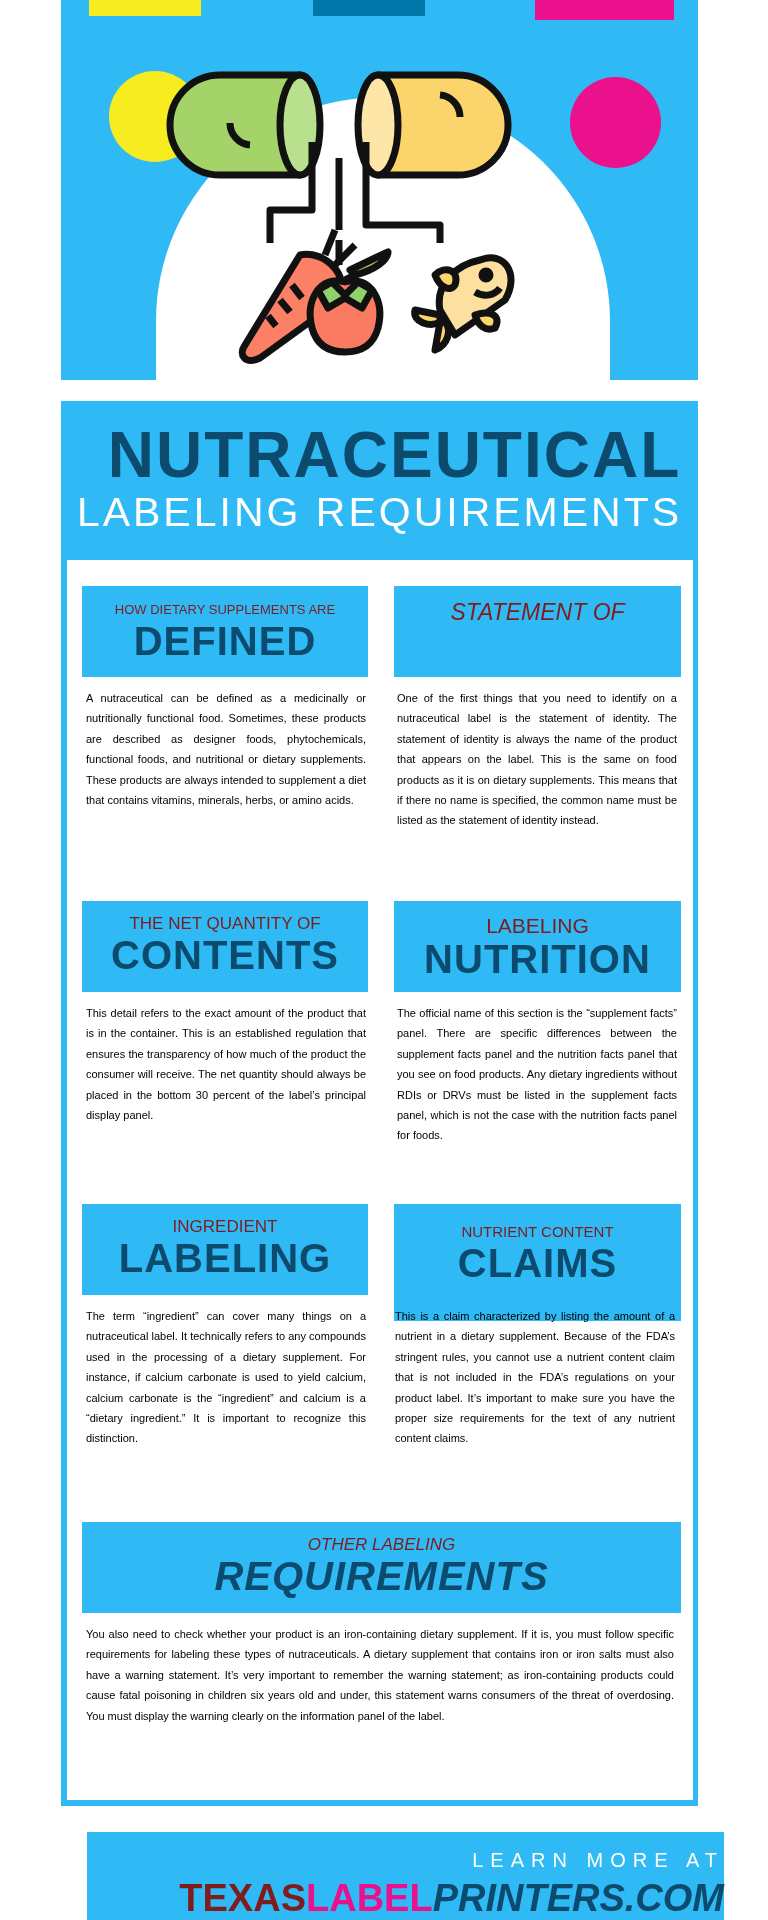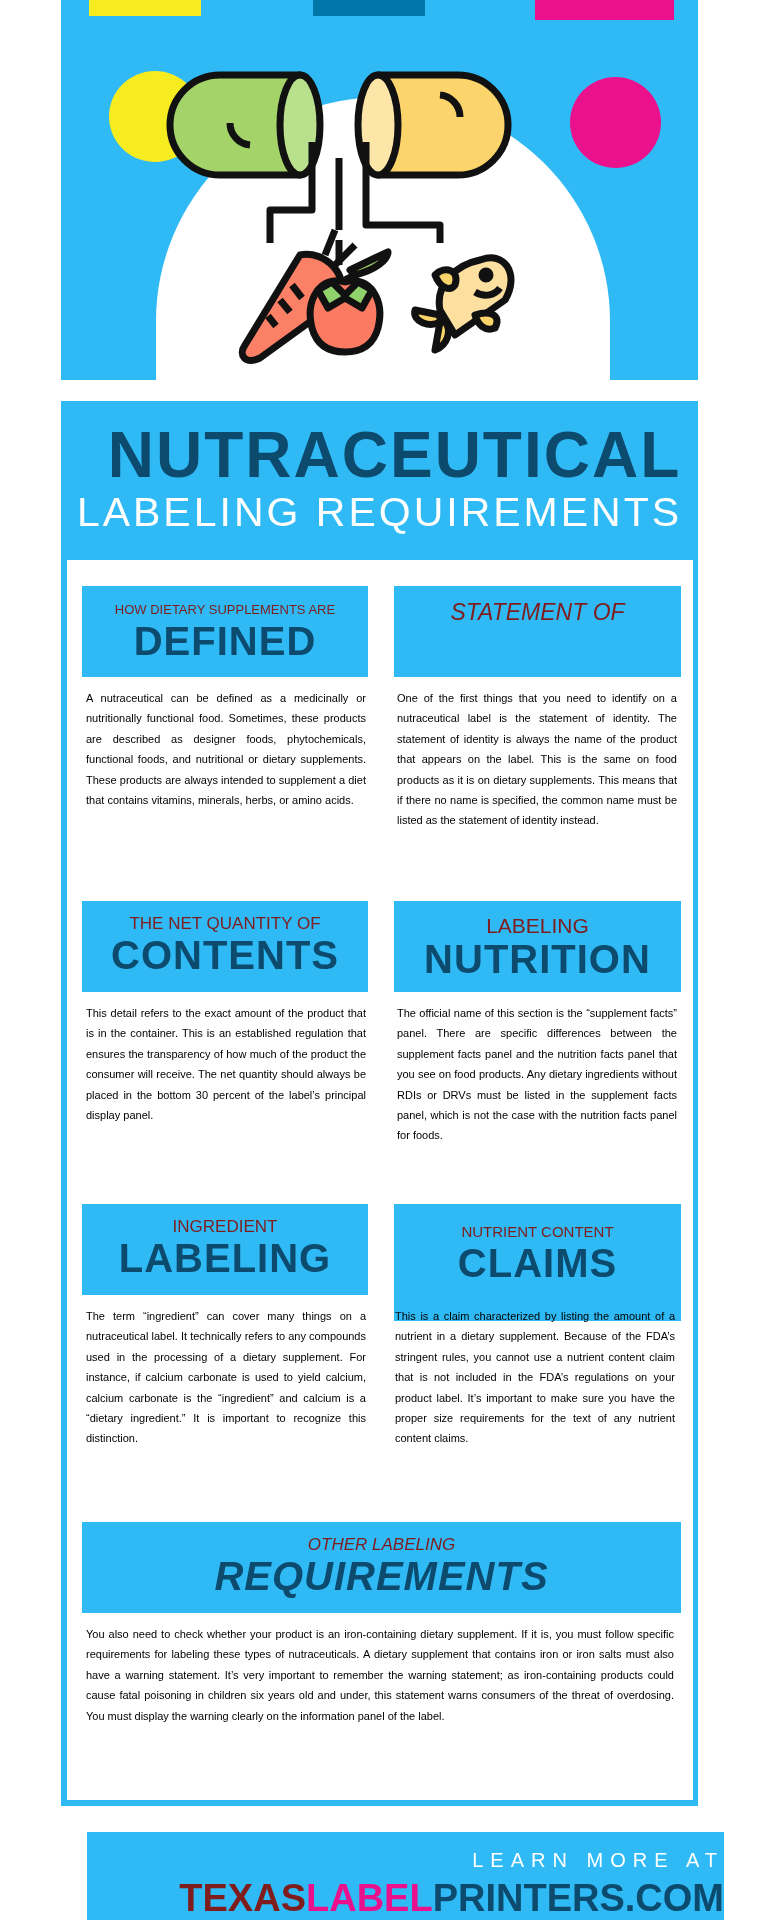--- a/index.html
+++ b/index.html
@@ -121,15 +121,15 @@
 
 <div class="abs card" style="left:82px;top:1522px;width:599px;height:91px;font-style:italic;">
   <div class="kicker">OTHER LABELING</div>
   <div class="head">REQUIREMENTS</div>
 </div>
 <div class="abs body-text" style="left:86px;top:1624px;width:588px;">You also need to check whether your product is an iron-containing dietary supplement. If it is, you must follow specific requirements for labeling these types of nutraceuticals. A dietary supplement that contains iron or iron salts must also have a warning statement. It’s very important to remember the warning statement; as iron-containing products could cause fatal poisoning in children six years old and under, this statement warns consumers of the threat of overdosing. You must display the warning clearly on the information panel of the label.</div>
 
 <div class="abs footer">
   <div class="learn">LEARN MORE AT</div>
   <div class="url">
-    <span style="color:#7f1d1d;">TEXAS</span><span style="color:#eb118c;">LABEL</span><span style="color:#0c4a6e;">PRINTERS.COM</span>
+    <span style="color:#7f1d1d;">TEXAS</span><span style="color:#eb118c;">LABEL</span><span style="color:#0c4a6e;font-style:italic;">PRINTERS.COM</span>
   </div>
 </div>
 
 </body></html>

